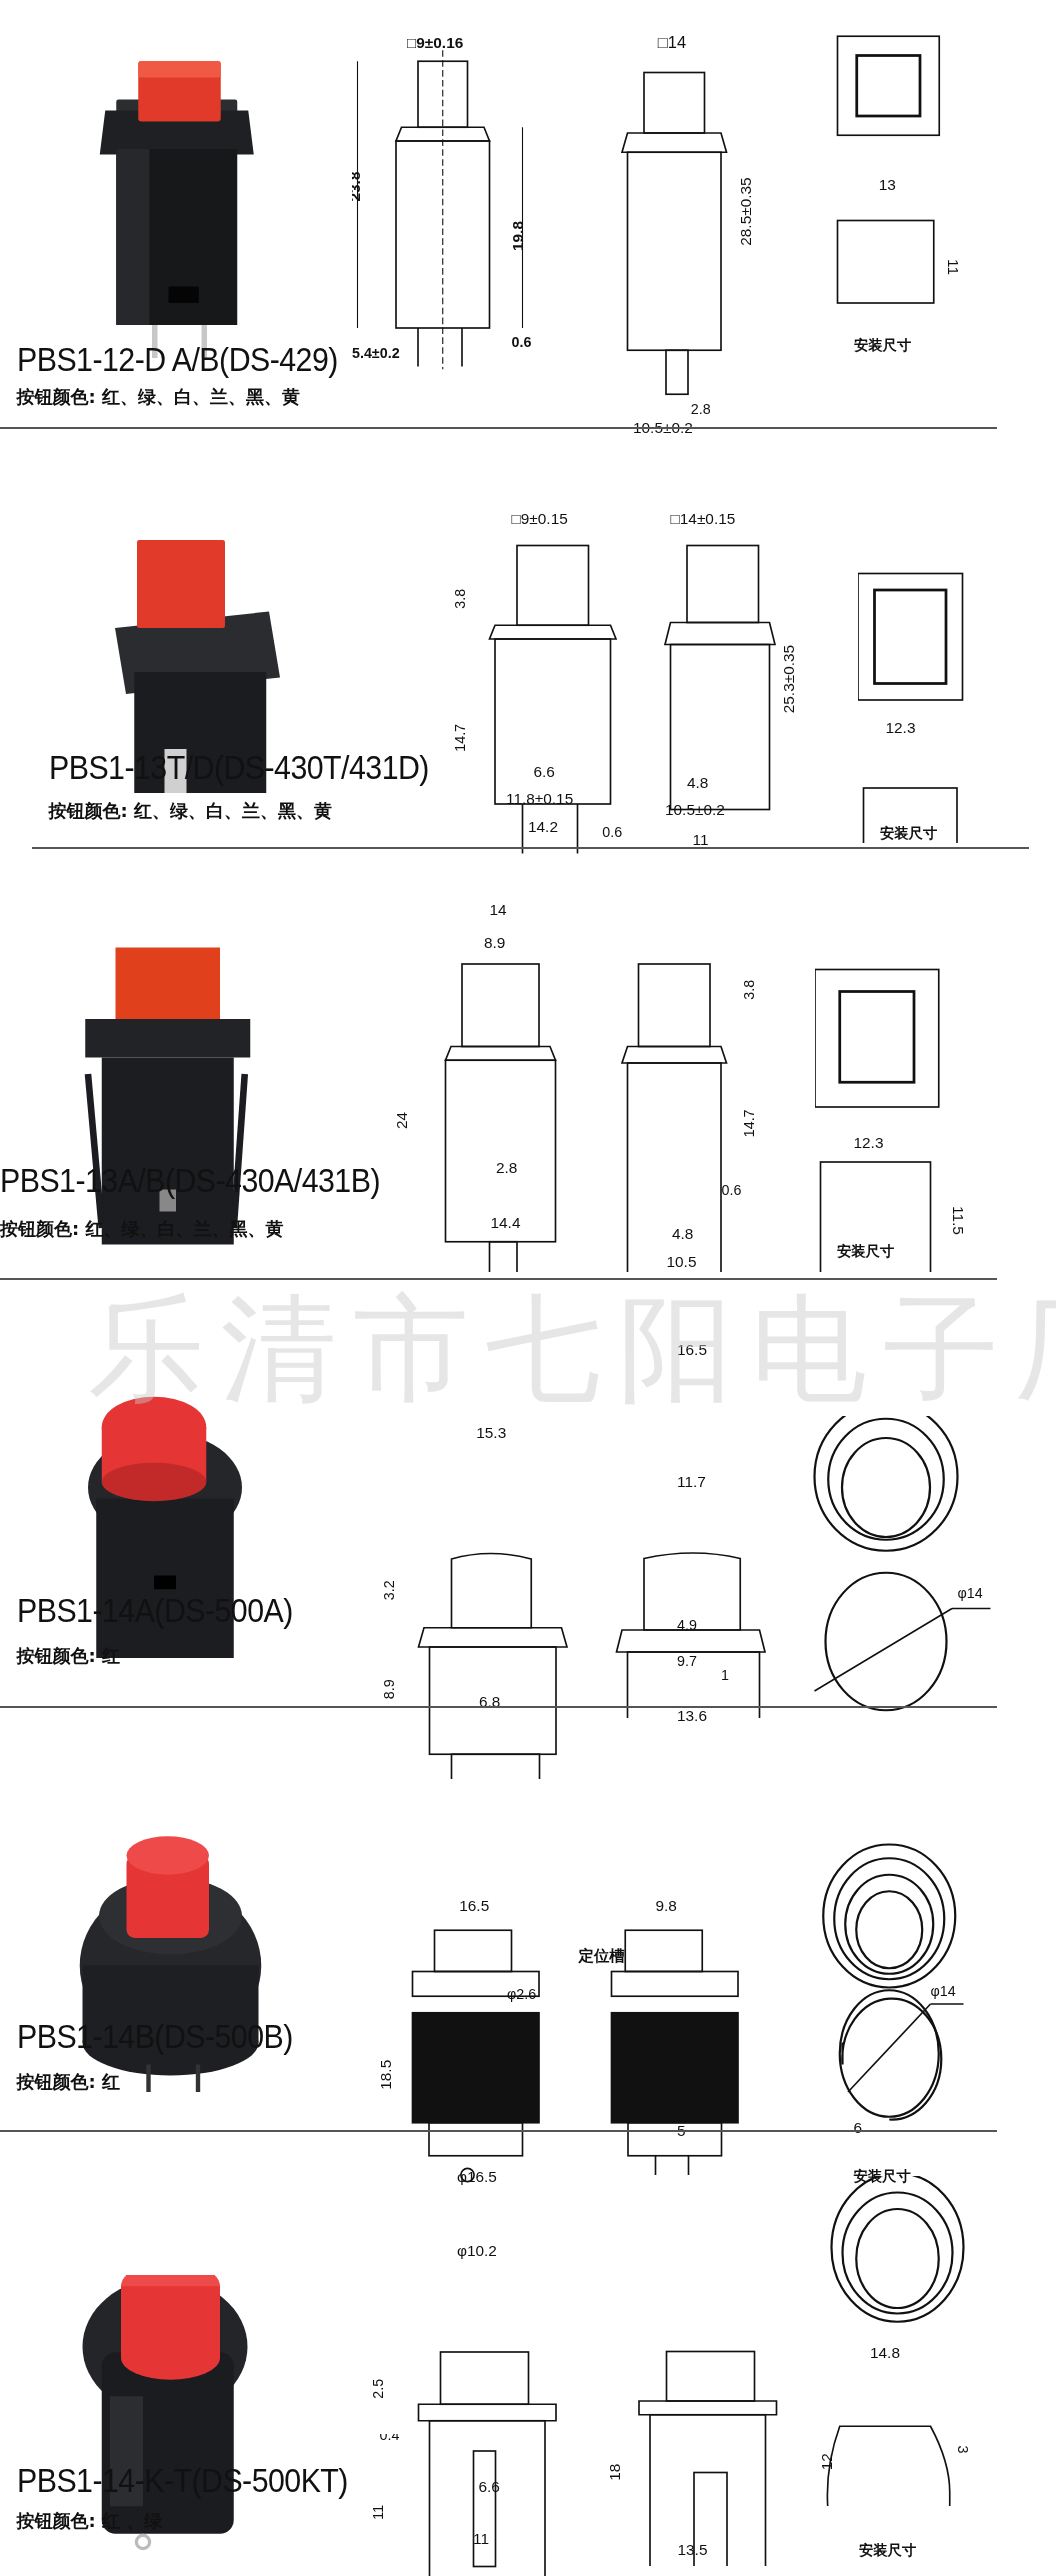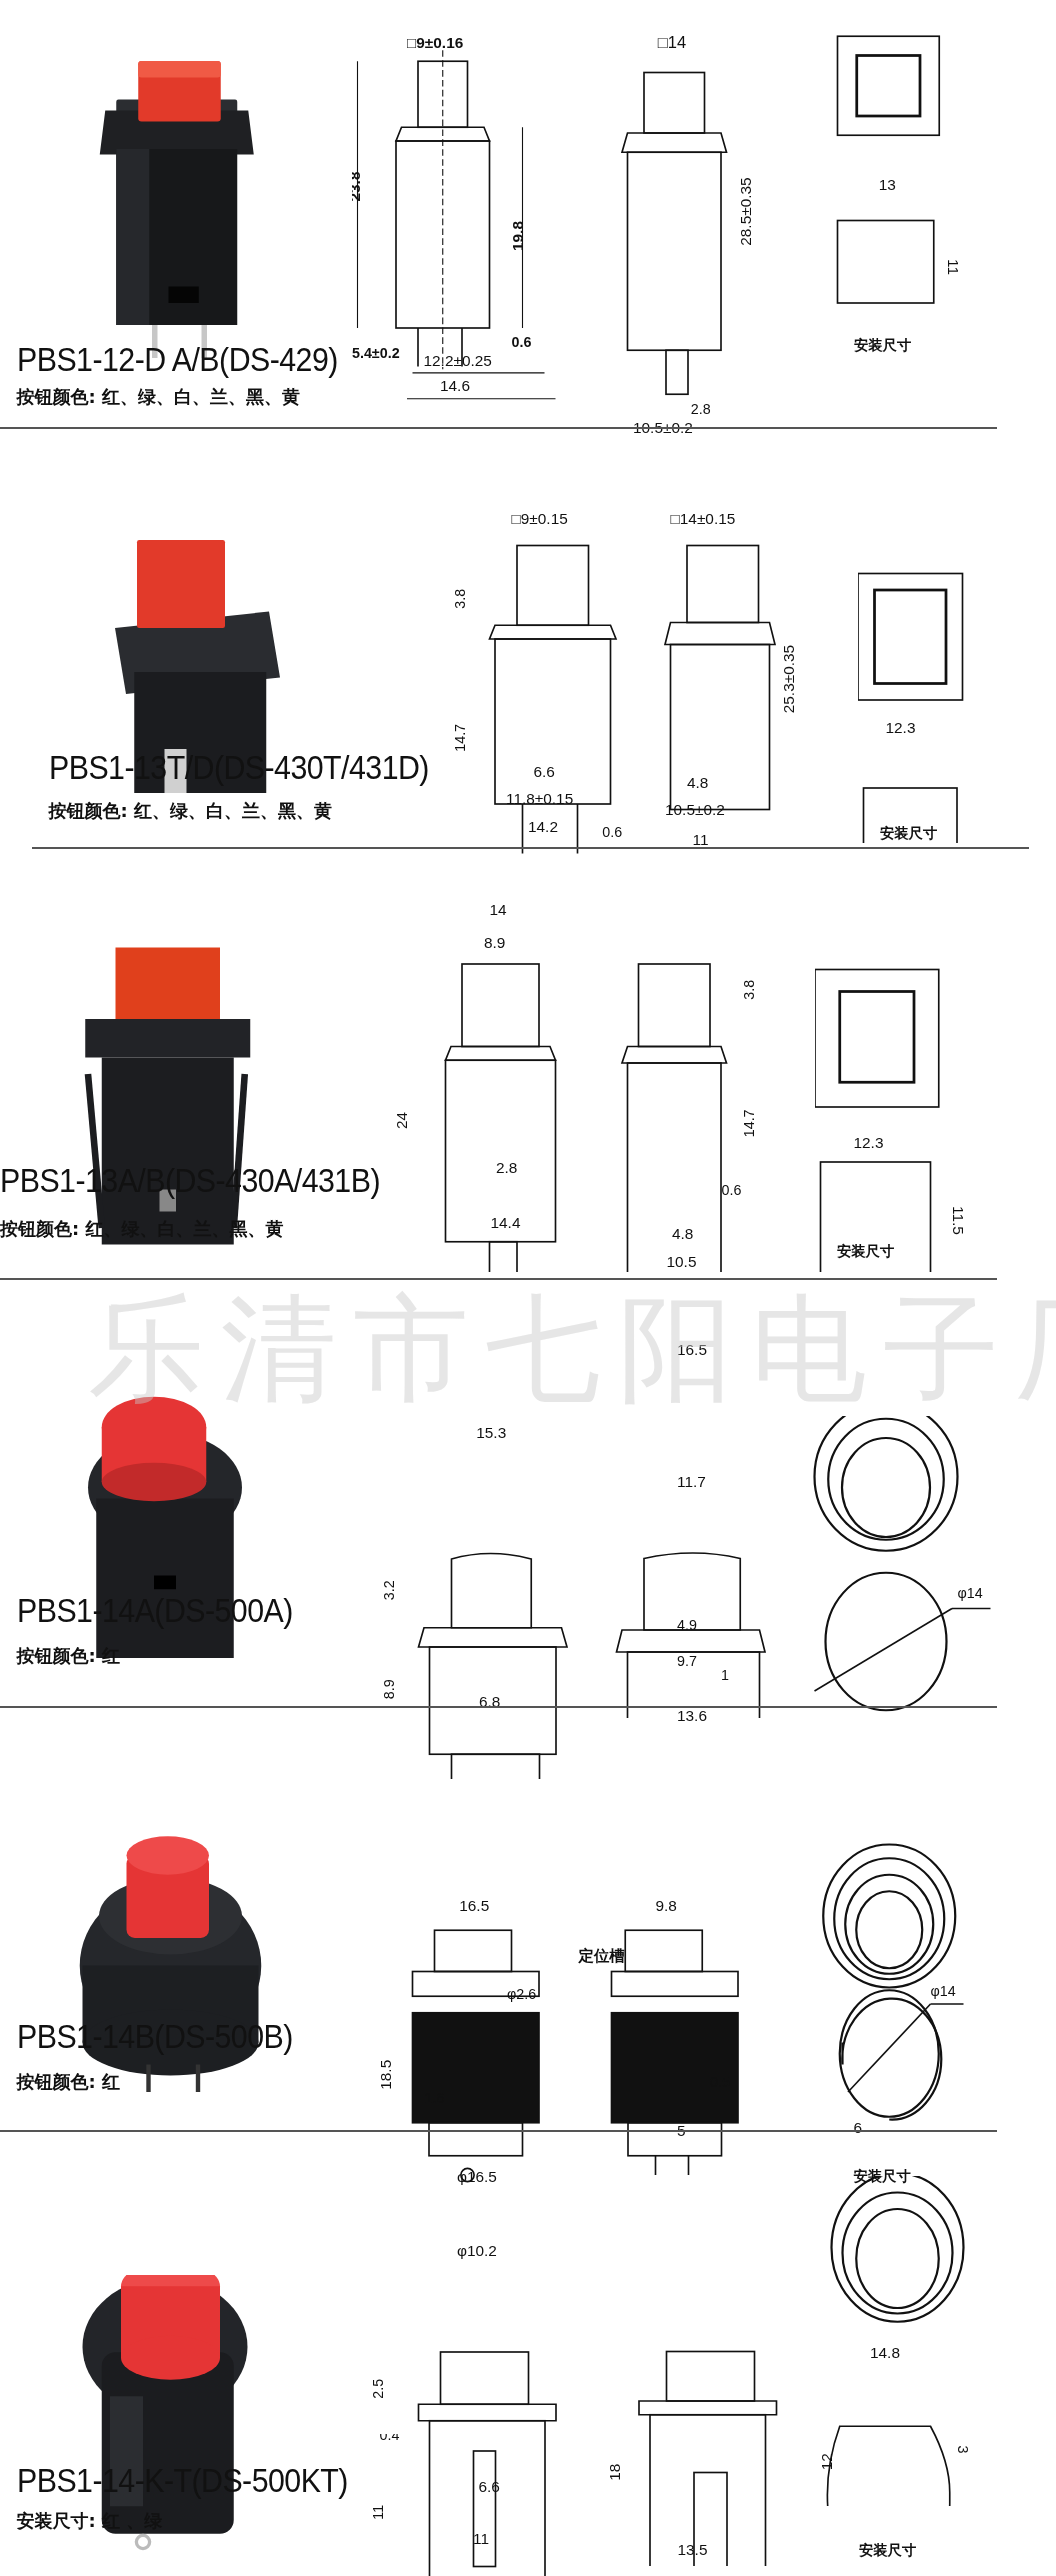--- a/index.html
+++ b/index.html
@@ -50,28 +50,20 @@
         <line x1="10" y1="80" x2="10" y2="565"></line>
         <line x1="310" y1="200" x2="310" y2="565"></line>
       </g>
       <text x="100" y="55" font-size="28">□9±0.16</text>
       <text x="0" y="320" font-size="28" transform="rotate(-90 15 320)">23.8</text>
       <text x="295" y="410" font-size="28" transform="rotate(-90 310 410)">19.8</text>
       <text x="0" y="620" font-size="26">5.4±0.2</text>
       <text x="290" y="600" font-size="26">0.6</text>
     </svg>
   </div>
-  <div class="drawing" style="left:407px;top:352px;">
-    <svg width="165" height="66" viewBox="0 0 300 120">
-      <text x="30" y="25" font-size="28">12.2±0.25</text>
-      <text x="60" y="70" font-size="28">14.6</text>
-      <line x1="10" y1="38" x2="250" y2="38" stroke="#111" stroke-width="2"></line>
-      <line x1="0" y1="85" x2="270" y2="85" stroke="#111" stroke-width="2"></line>
-    </svg>
-  </div>
 
   <div class="drawing" style="left:611px;top:16.5px;">
     <svg width="176" height="419" viewBox="0 0 320 760">
       <g stroke="#111" fill="none" stroke-width="3">
         <rect x="60" y="100" width="110" height="110"></rect>
         <polygon points="30,210 200,210 210,245 20,245"></polygon>
         <rect x="30" y="245" width="170" height="360"></rect>
         <rect x="100" y="605" width="40" height="80"></rect>
       </g>
       <text x="85" y="55" font-size="30">□14</text>
@@ -472,15 +464,15 @@
       <text x="270" y="520" font-size="26" transform="rotate(90 280 500)">3</text>
     </svg>
   </div>
   <div class="drawing" style="left:848px;top:385px;">
     <svg width="110" height="33" viewBox="0 0 200 60">
         <text x="20" y="40" font-size="26" class="mount-label">安装尺寸</text>
       </svg>
   </div>
 
   <div class="title" style="top:314px;">PBS1-14-K-T(DS-500KT)</div>
-  <div class="colors" style="top:361px;">安装尺寸: 红 、绿</div>
+  <div class="colors" style="top:361px;">按钮颜色: 红 、绿</div>
 </div>
 
 
 </body></html>

